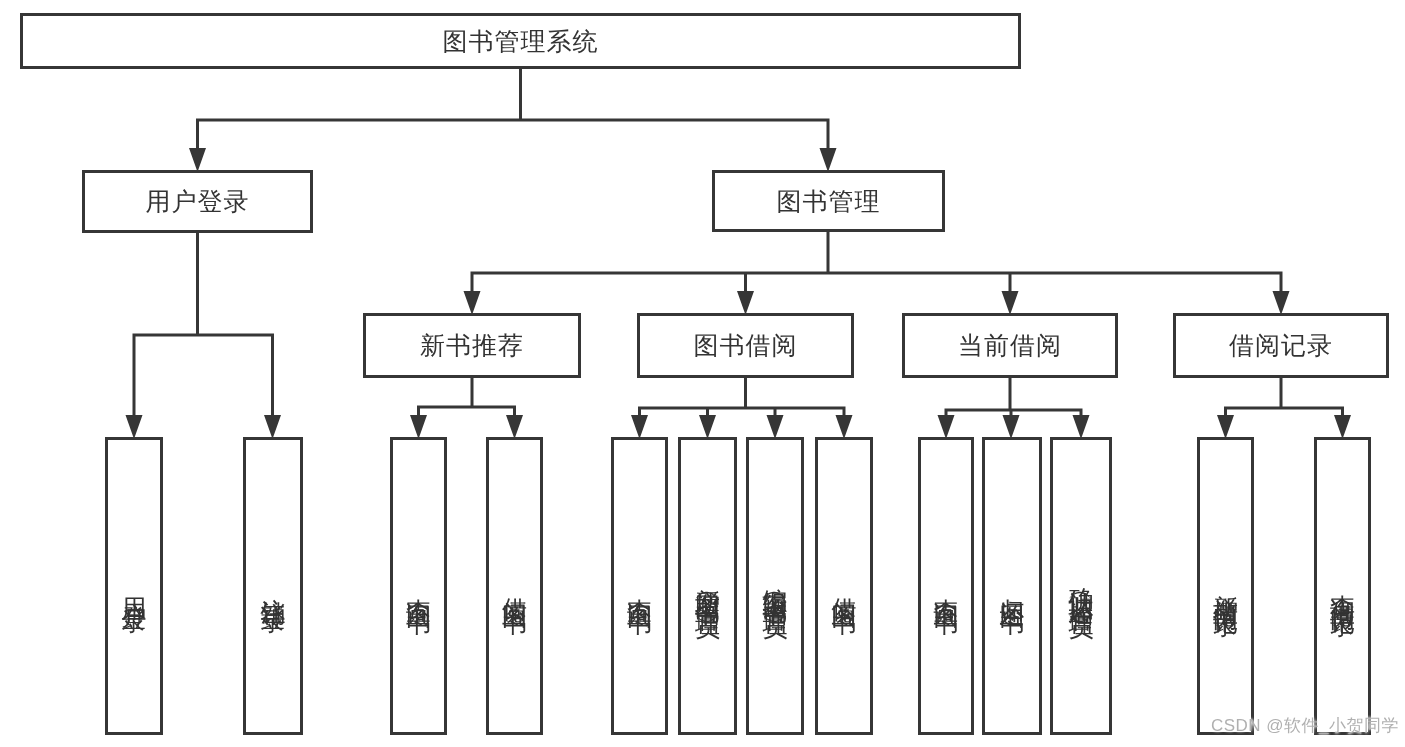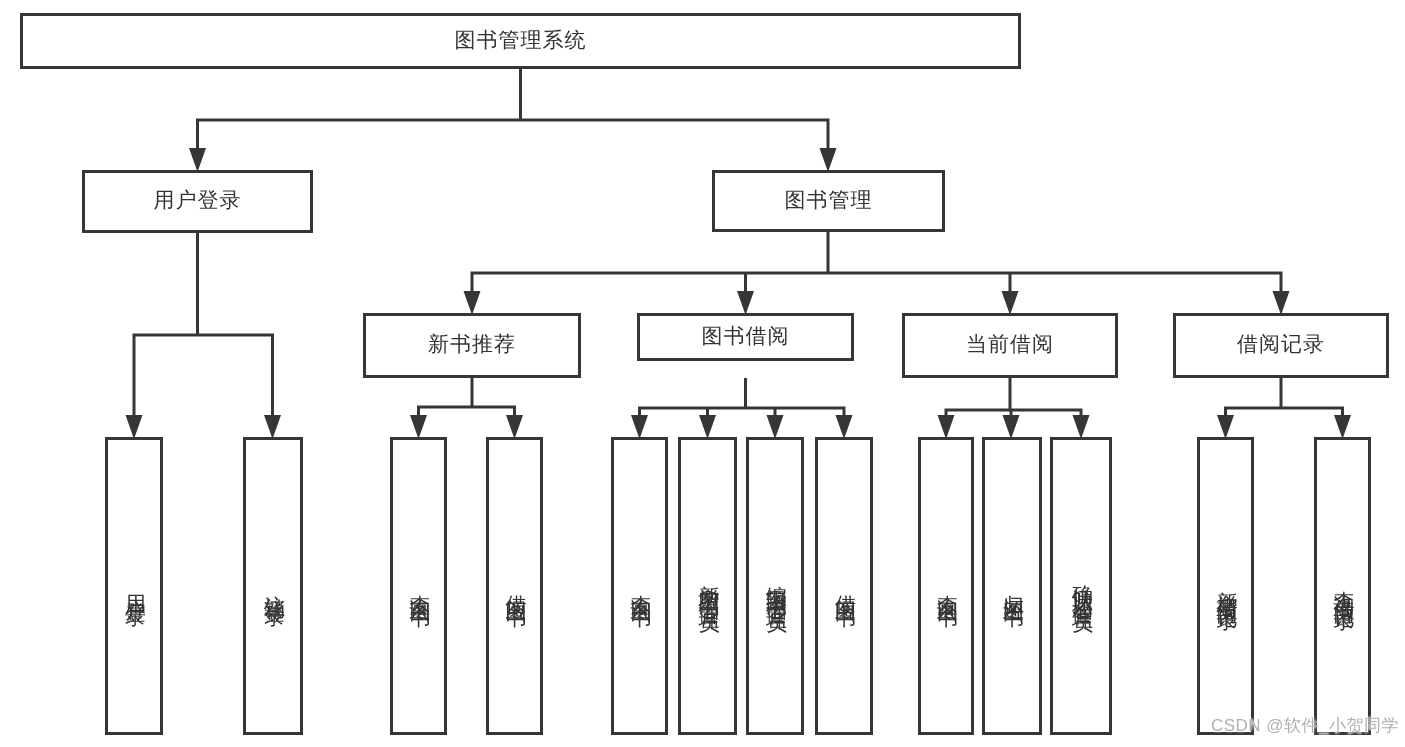--- a/index.html
+++ b/index.html
@@ -17,22 +17,22 @@
   }
   .connectors{position:absolute;left:0;top:0;width:1405px;height:747px;}
   .connectors .shaft{stroke:var(--line-color);stroke-width:3;fill:none;}
   .connectors .arrowheads{fill:var(--line-color);stroke:none;}
   .node{
     position:absolute;box-sizing:border-box;
     border:3px solid var(--line-color);background:var(--box-bg);
     display:flex;align-items:center;justify-content:center;
   }
   .node .lbl{
-    font-size:21px;letter-spacing:1px;color:var(--text-color);
-    white-space:nowrap;line-height:1;font-family:Liberation Mono, monospace;
+    font-size:25px;letter-spacing:1px;color:var(--text-color);
+    white-space:nowrap;line-height:1;
   }
   .node.v .lbl{
     writing-mode:vertical-rl;text-orientation:mixed;
     letter-spacing:4px;white-space:normal;
   }
   .watermark{
     position:absolute;right:6px;top:714px;
     font-size:17px;letter-spacing:0.5px;color:var(--watermark-color);
     text-shadow:0 0 3px #fff,0 0 3px #fff;
     white-space:nowrap;
@@ -107,21 +107,21 @@
   <div class="node h" style="left:82px;top:170px;width:231px;height:63px">
     <span class="lbl">用户登录</span>
   </div>
   <div class="node h" style="left:712px;top:170px;width:233px;height:62px">
     <span class="lbl">图书管理</span>
   </div>
 
   <div class="node h" style="left:363px;top:313px;width:218px;height:65px">
     <span class="lbl">新书推荐</span>
   </div>
-  <div class="node h" style="left:637px;top:313px;width:217px;height:48px">
+  <div class="node h" style="left:637px;top:313px;width:217px;height:65px">
     <span class="lbl">图书借阅</span>
   </div>
   <div class="node h" style="left:1173px;top:313px;width:216px;height:65px">
     <span class="lbl">借阅记录</span>
   </div>
   <div class="node h" style="left:902px;top:313px;width:216px;height:65px">
     <span class="lbl">当前借阅</span>
   </div>
 
   <div class="node v" style="left:105px;top:437px;width:58px;height:298px">

